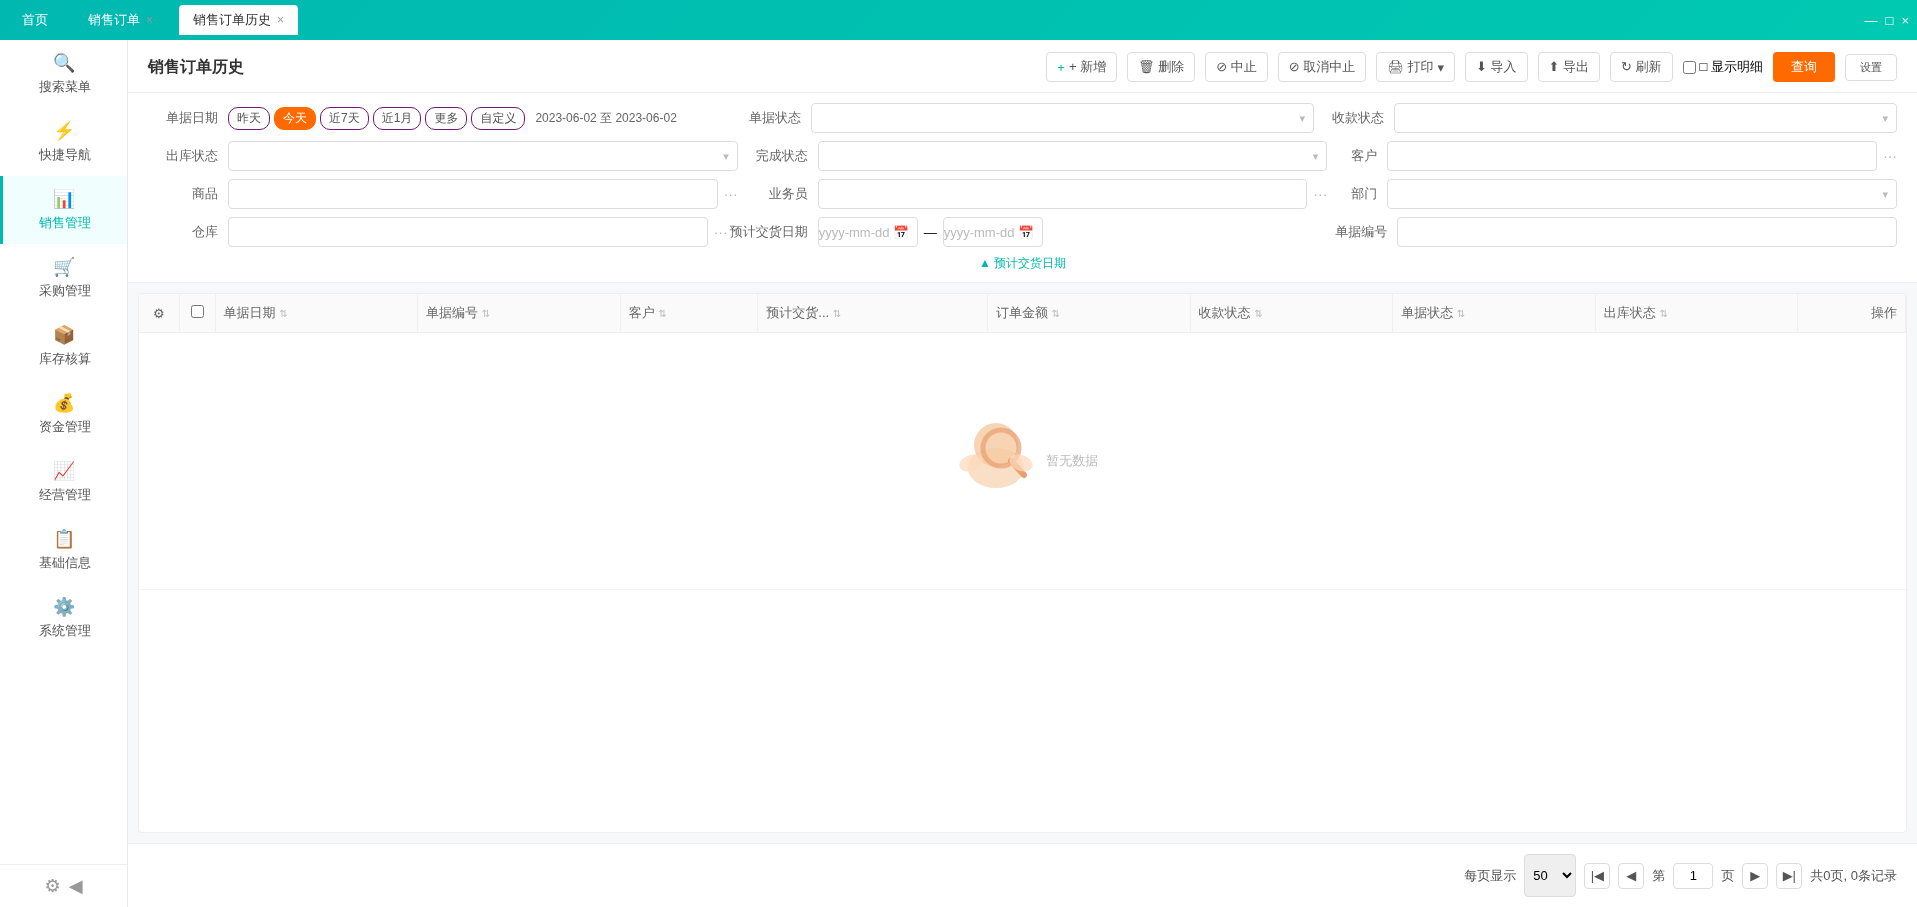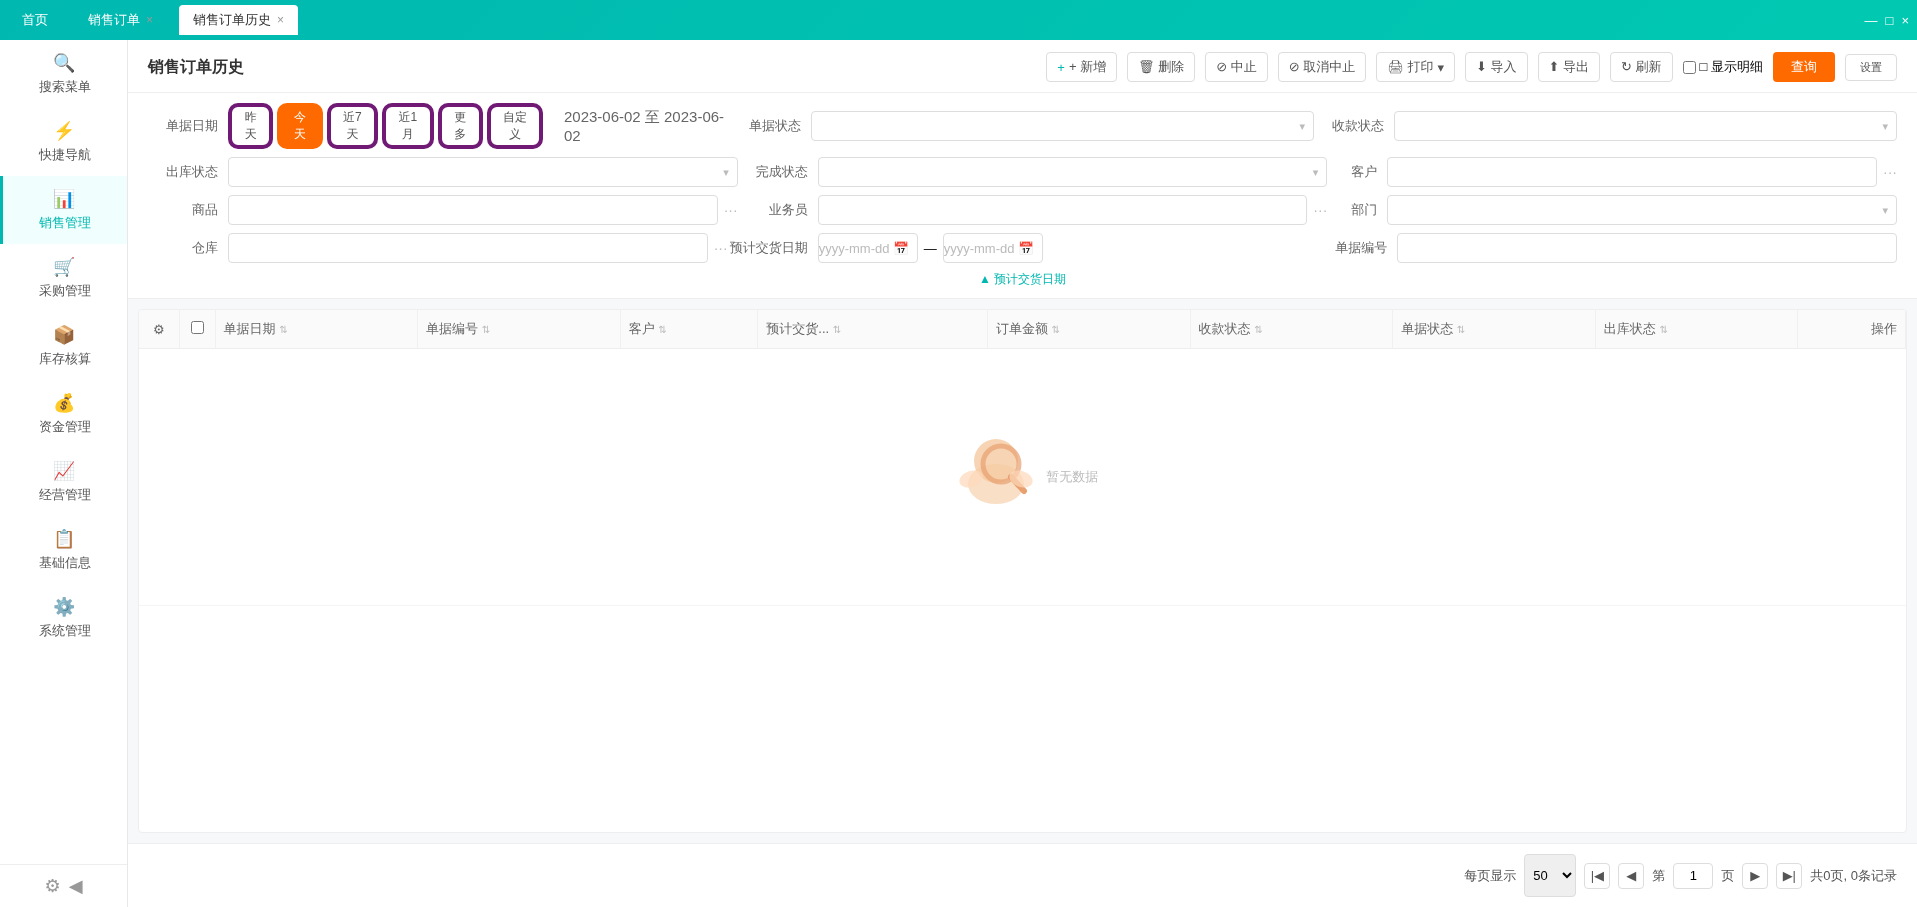--- a/index.html
+++ b/index.html
@@ -182,35 +182,35 @@
       min-width: 0;
     }
     .date-options {
       display: flex;
       align-items: center;
       gap: 4px;
     }
     .date-btn {
       padding: 2px 8px;
       border-radius: 10px;
-      border: 4px solid #701a75;
+      border: 1px solid #701a75;
       background: #fff;
       cursor: pointer;
       font-size: 12px;
       color: #555;
     }
     .date-btn.active {
       background: #ff6a00;
       color: #fff;
       border-color: #ff6a00;
     }
     .date-range {
-      font-size: 15px;
+      font-size: 12px;
       color: #666;
-      margin-left: 15px;
+      margin-left: 4px;
     }
     .select-control {
       flex: 1;
       height: 30px;
       border: 1px solid #ddd;
       border-radius: 4px;
       padding: 0 8px;
       background: #fff;
       display: flex;
       align-items: center;

